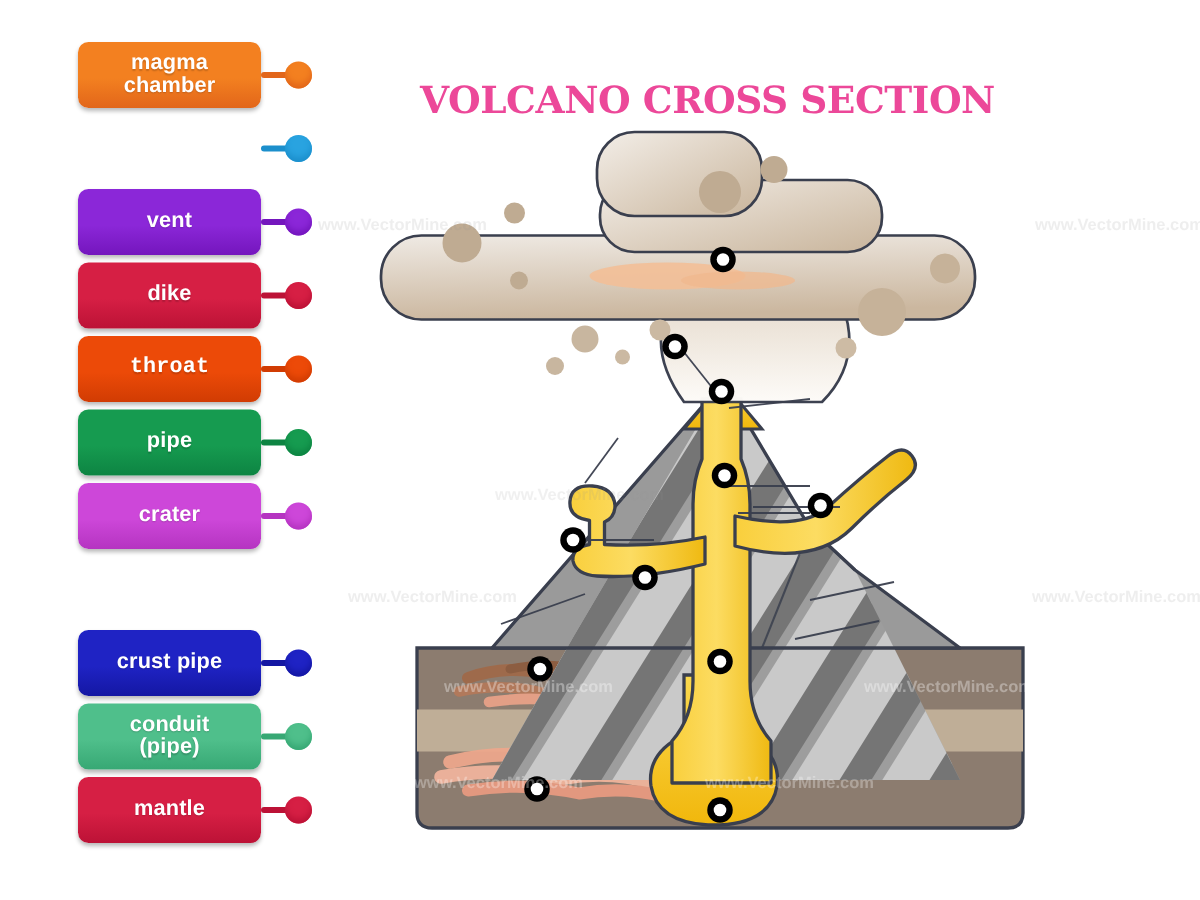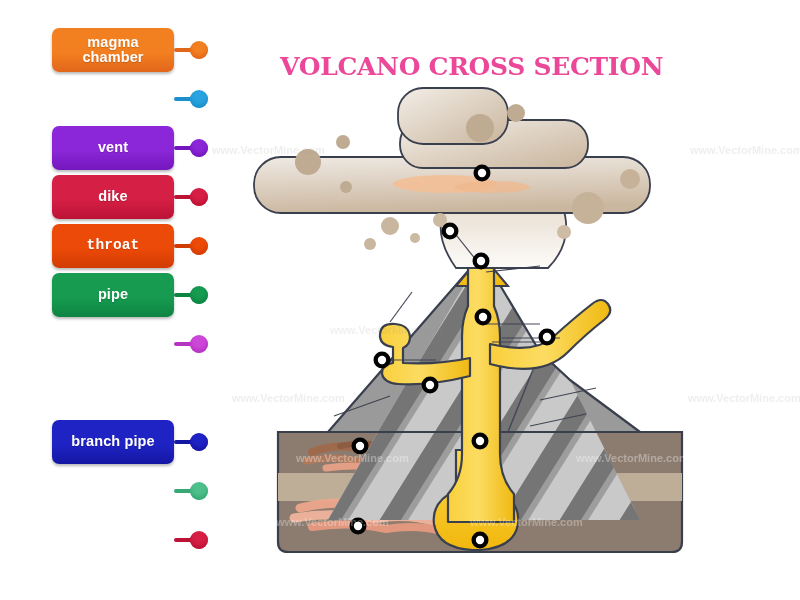--- a/index.html
+++ b/index.html
@@ -95,35 +95,44 @@
         <div class="dot" style="background: rgb(236, 74, 8); box-shadow: rgb(209, 60, 3) 0px -3px 4px inset;"></div>
       </div>
       <div class="label-row" style="top: 273px;">
         <div class="label-box" style="background: linear-gradient(rgb(22, 155, 80) 0%, rgb(22, 155, 80) 55%, rgb(13, 132, 66) 100%);">
           <span>pipe</span>
         </div>
         <div class="stem" style="background: rgb(13, 132, 66);"></div>
         <div class="dot" style="background: rgb(22, 155, 80); box-shadow: rgb(13, 132, 66) 0px -3px 4px inset;"></div>
       </div>
       <div class="label-row" style="top: 322px;">
+        <div class="label-box" style="background: linear-gradient(rgb(205, 71, 217) 0%, rgb(205, 71, 217) 55%, rgb(181, 52, 193) 100%);">
+          <span>crater</span>
+        </div>
         <div class="stem" style="background: rgb(181, 52, 193);"></div>
         <div class="dot" style="background: rgb(205, 71, 217); box-shadow: rgb(181, 52, 193) 0px -3px 4px inset;"></div>
       </div>
       <div class="label-row" style="top: 420px;">
         <div class="label-box" style="background: linear-gradient(rgb(31, 35, 196) 0%, rgb(31, 35, 196) 55%, rgb(20, 23, 163) 100%);">
-          <span>branch pipe</span>
+          <span>crust pipe</span>
         </div>
         <div class="stem" style="background: rgb(20, 23, 163);"></div>
         <div class="dot" style="background: rgb(31, 35, 196); box-shadow: rgb(20, 23, 163) 0px -3px 4px inset;"></div>
       </div>
       <div class="label-row" style="top: 469px;">
+        <div class="label-box" style="background: linear-gradient(rgb(79, 191, 139) 0%, rgb(79, 191, 139) 55%, rgb(55, 168, 116) 100%);">
+          <span>conduit<br>(pipe)</span>
+        </div>
         <div class="stem" style="background: rgb(55, 168, 116);"></div>
         <div class="dot" style="background: rgb(79, 191, 139); box-shadow: rgb(55, 168, 116) 0px -3px 4px inset;"></div>
       </div>
       <div class="label-row" style="top: 518px;">
+        <div class="label-box" style="background: linear-gradient(rgb(214, 31, 68) 0%, rgb(214, 31, 68) 55%, rgb(188, 18, 54) 100%);">
+          <span>mantle</span>
+        </div>
         <div class="stem" style="background: rgb(188, 18, 54);"></div>
         <div class="dot" style="background: rgb(214, 31, 68); box-shadow: rgb(188, 18, 54) 0px -3px 4px inset;"></div>
       </div>
     </div>
 
   <div class="title">VOLCANO CROSS SECTION</div>
 
   <div class="diagram">
     <svg width="480" height="500" viewBox="0 0 480 500" xmlns="http://www.w3.org/2000/svg">
       <defs>

